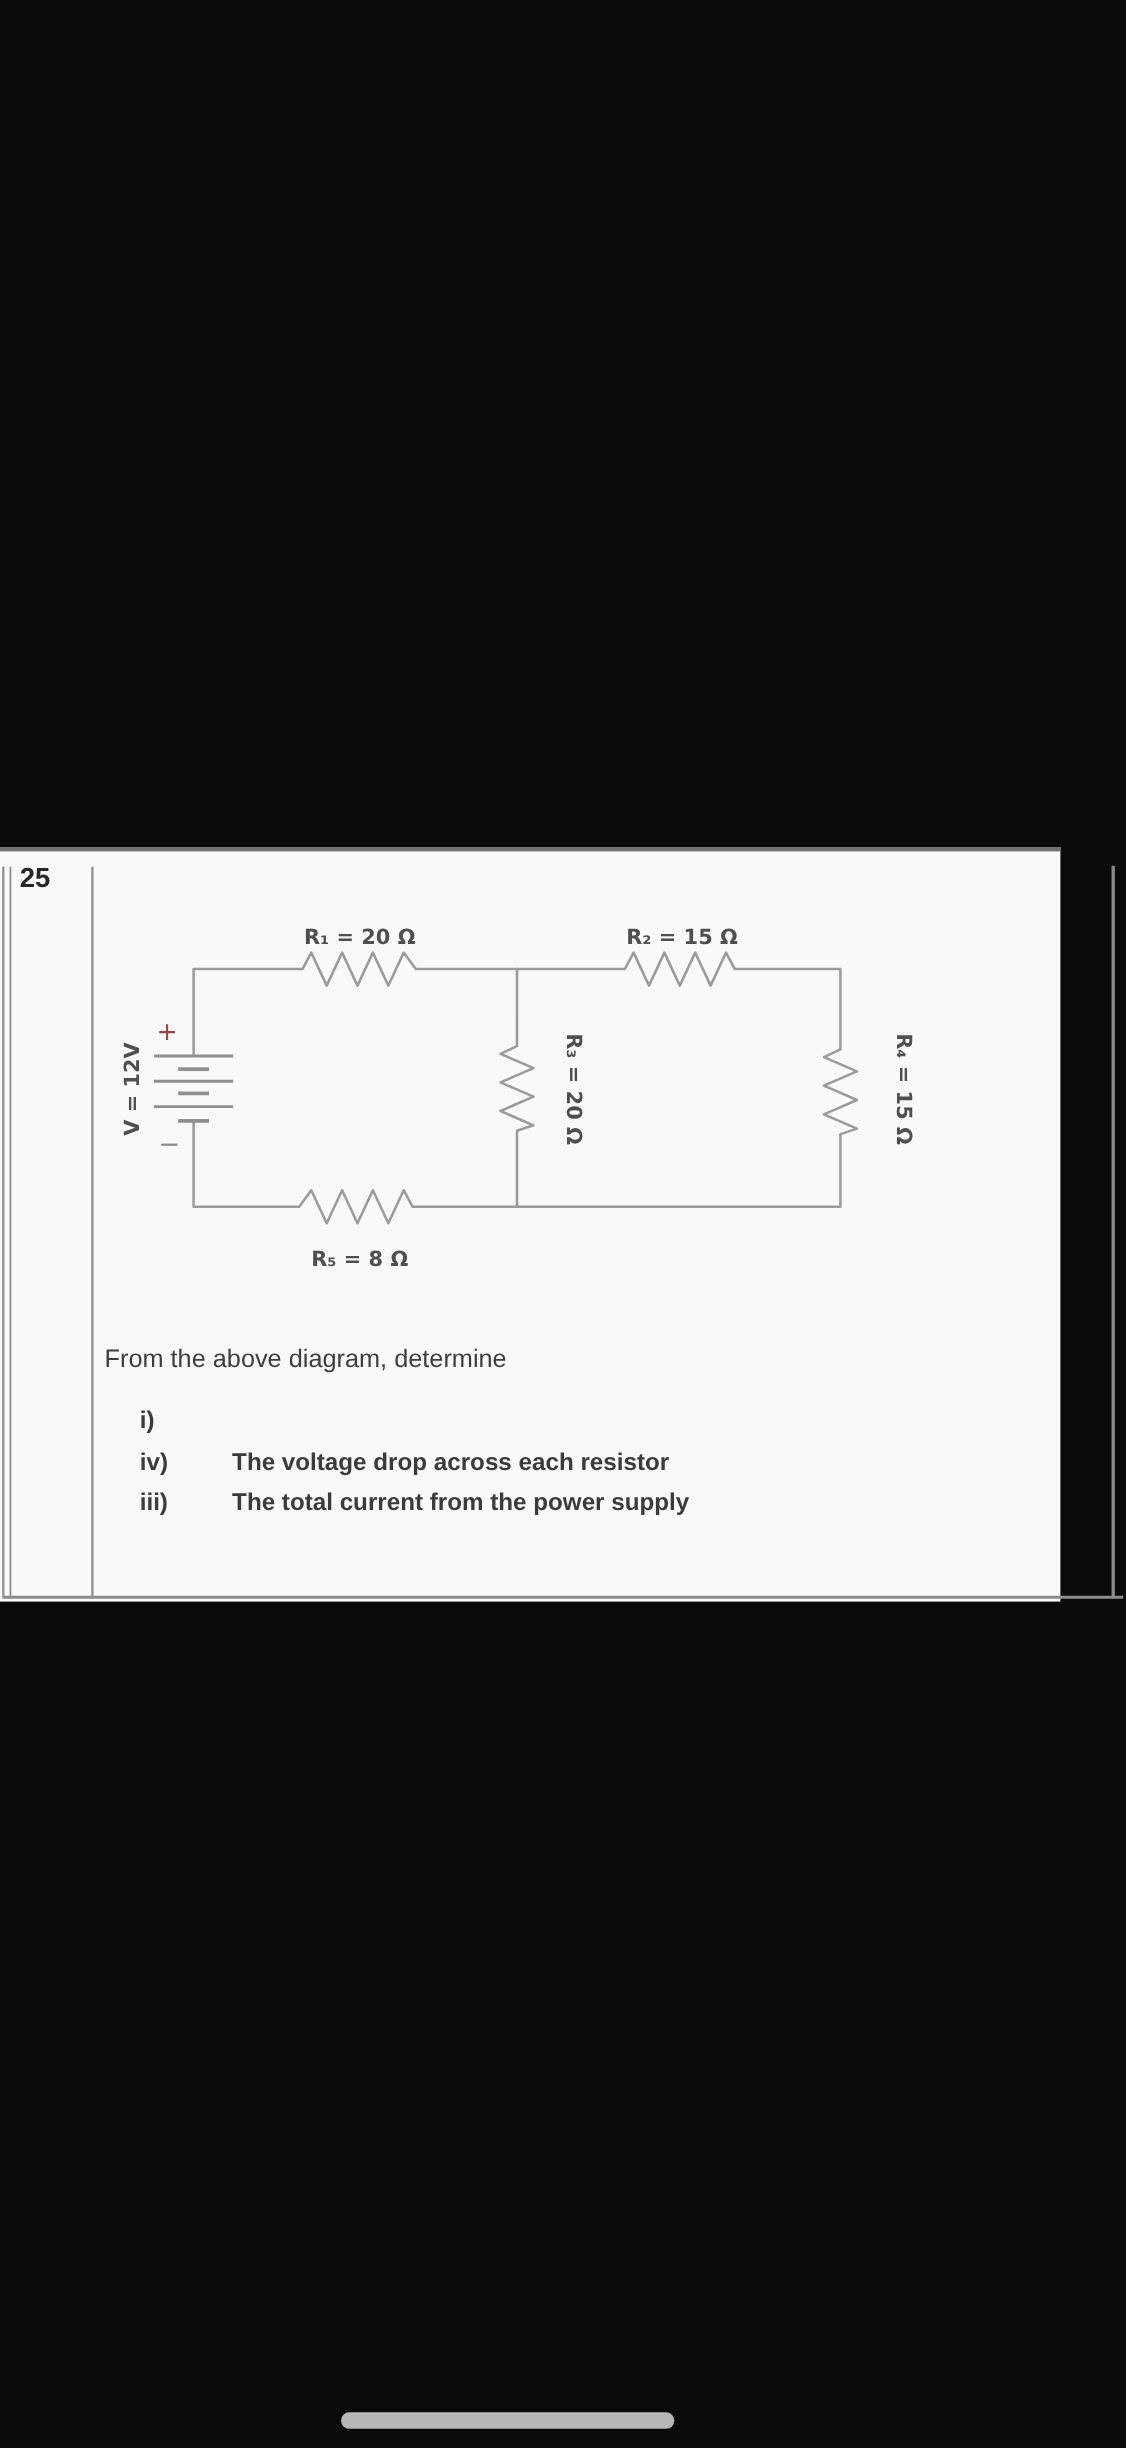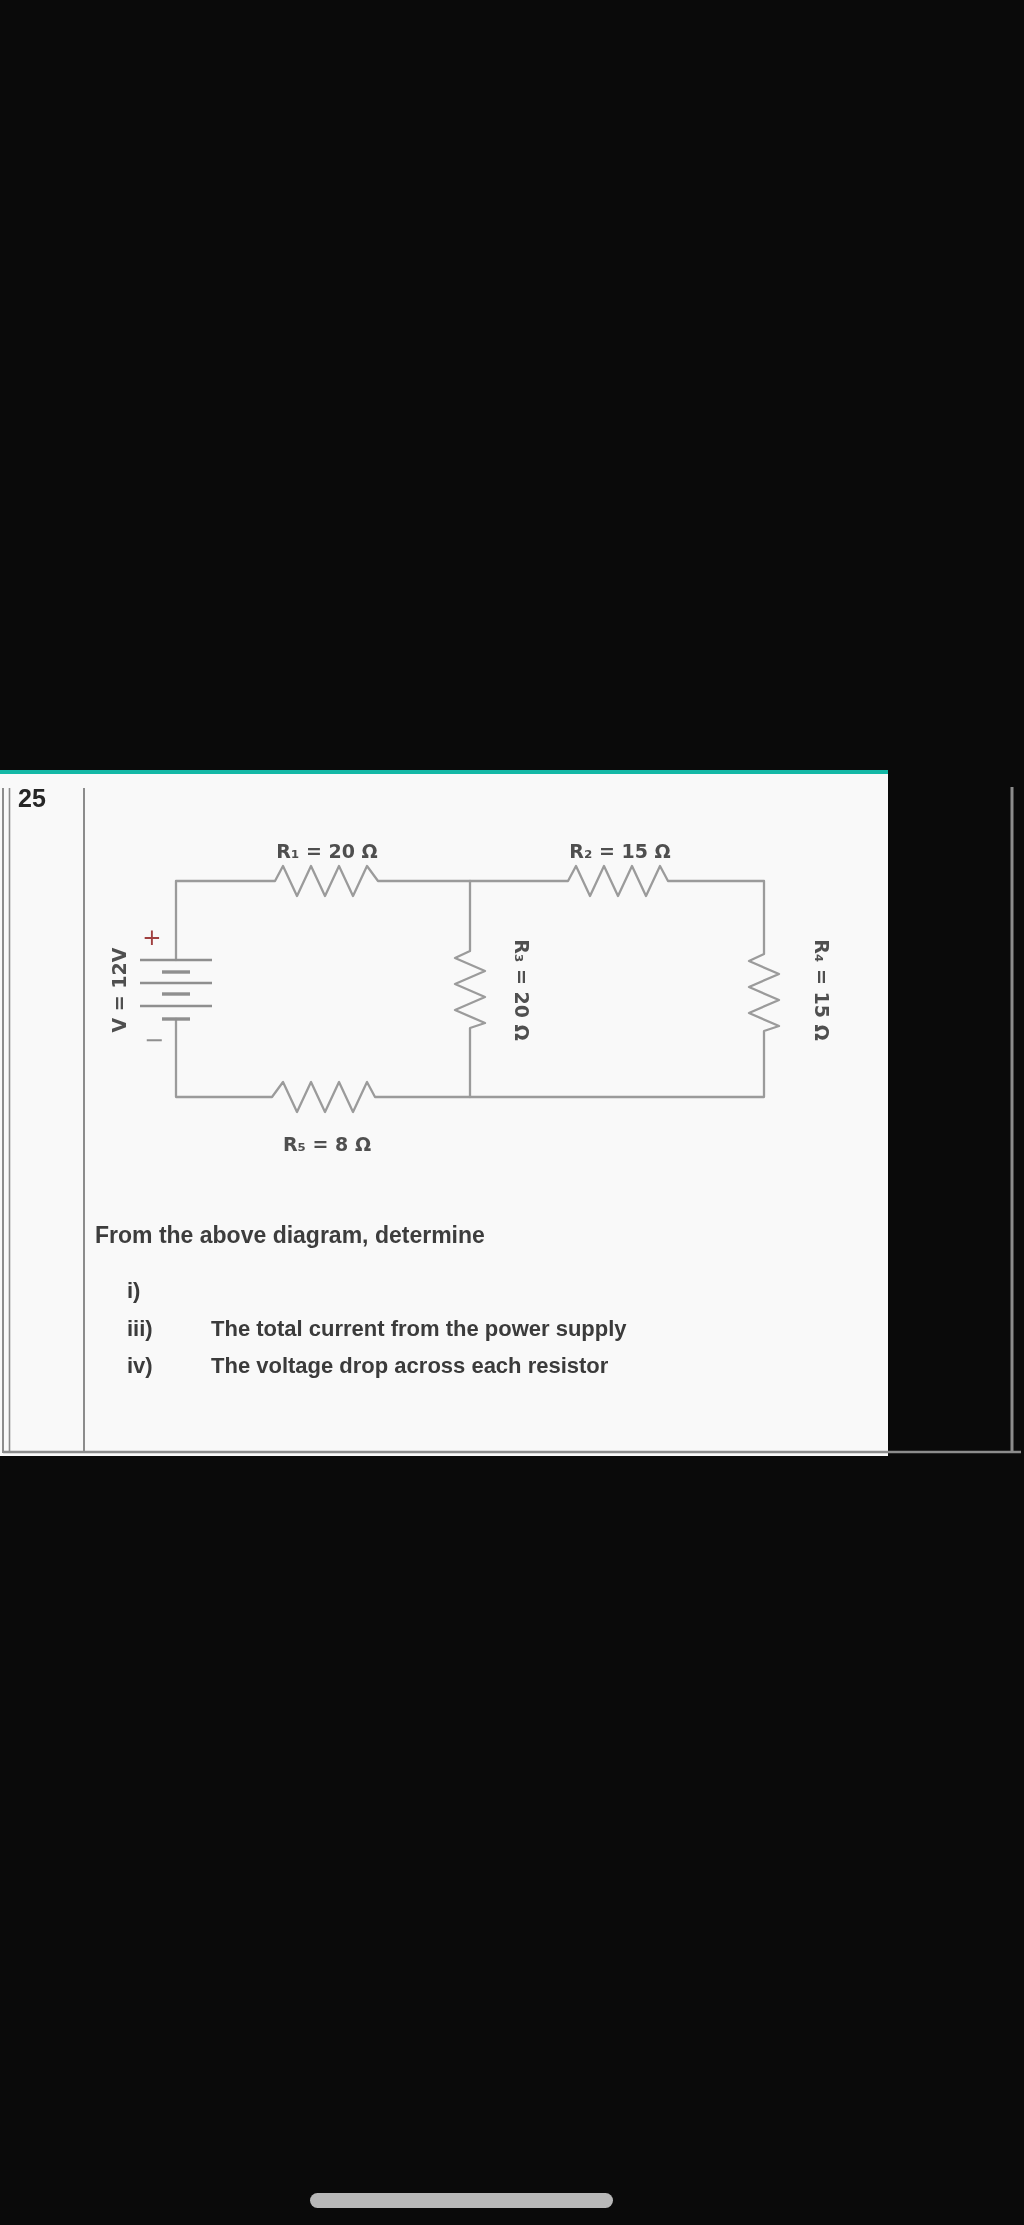--- a/index.html
+++ b/index.html
@@ -4,40 +4,40 @@
 <style>
   html,body{margin:0;padding:0;}
   body{
     width:1024px;height:2225px;
     background:#0a0a0a;
     position:relative;
     overflow:hidden;
     font-family:"Liberation Sans", sans-serif;
   }
   .page-panel{
-    position:absolute;left:0;top:770px;width:888px;height:686px;
+    position:absolute;left:0;top:770px;width:964px;height:686px;
     background:#f9f9f9;
-    border-top:4px solid #14b8a6;
+    border-top:4px solid #737373;
     box-sizing:border-box;
   }
   .q-number{
     position:absolute;left:18px;top:10px;
     font-size:25px;font-weight:600;color:#262626;
   }
   .circuit-svg{position:absolute;left:0;top:0;width:1024px;height:682px;}
   .tline{stroke:#8c8c8c;}
   .wire{stroke:#9b9b9b;stroke-width:2.3;fill:none;stroke-linejoin:round;stroke-linecap:round;}
   .plate-long{stroke:#8f8f8f;stroke-width:2.6;}
   .plate-short{stroke:#8f8f8f;stroke-width:3.4;}
   .clabel{font:700 19px "DejaVu Sans", sans-serif;fill:#4f4f4f;}
   .sign{font:400 23px "DejaVu Sans", sans-serif;}
   .minus{fill:#8f8f8f;font-size:24px;}
   .intro{
     position:absolute;left:95px;top:448px;
-    font-size:23px;font-weight:700;color:#3d3d3d;
+    font-size:23px;font-weight:400;color:#3d3d3d;
   }
   .q-list{position:absolute;left:127px;top:505px;width:760px;}
   .q-row{display:flex;margin-bottom:13.5px;}
   .q-marker{width:84px;flex:0 0 84px;font-size:22px;font-weight:600;color:#3b3b3b;line-height:24px;}
   .q-text{font-size:22px;font-weight:600;color:#3b3b3b;line-height:24px;}
   .home-indicator{
     position:absolute;left:310px;top:2193px;width:303px;height:15px;
     background:#b8b8b8;border-radius:8px;
   }
 </style>
@@ -94,24 +94,24 @@
     <text class="sign minus" x="154" y="274" text-anchor="middle">−</text>
   </svg>
 
   <div class="intro">From the above diagram, determine</div>
 
   <div class="q-list">
     <div class="q-row">
       <span class="q-marker">i)</span>
     </div>
     <div class="q-row">
+      <span class="q-marker">iv)</span>
+      <span class="q-text">The voltage drop across each resistor</span>
+    </div>
+    <div class="q-row">
       <span class="q-marker">iii)</span>
       <span class="q-text">The total current from the power supply</span>
-    </div>
-    <div class="q-row">
-      <span class="q-marker">iv)</span>
-      <span class="q-text">The voltage drop across each resistor</span>
     </div>
   </div>
 
 </div>
 
 <div class="home-indicator"></div>
 
 </body></html>

